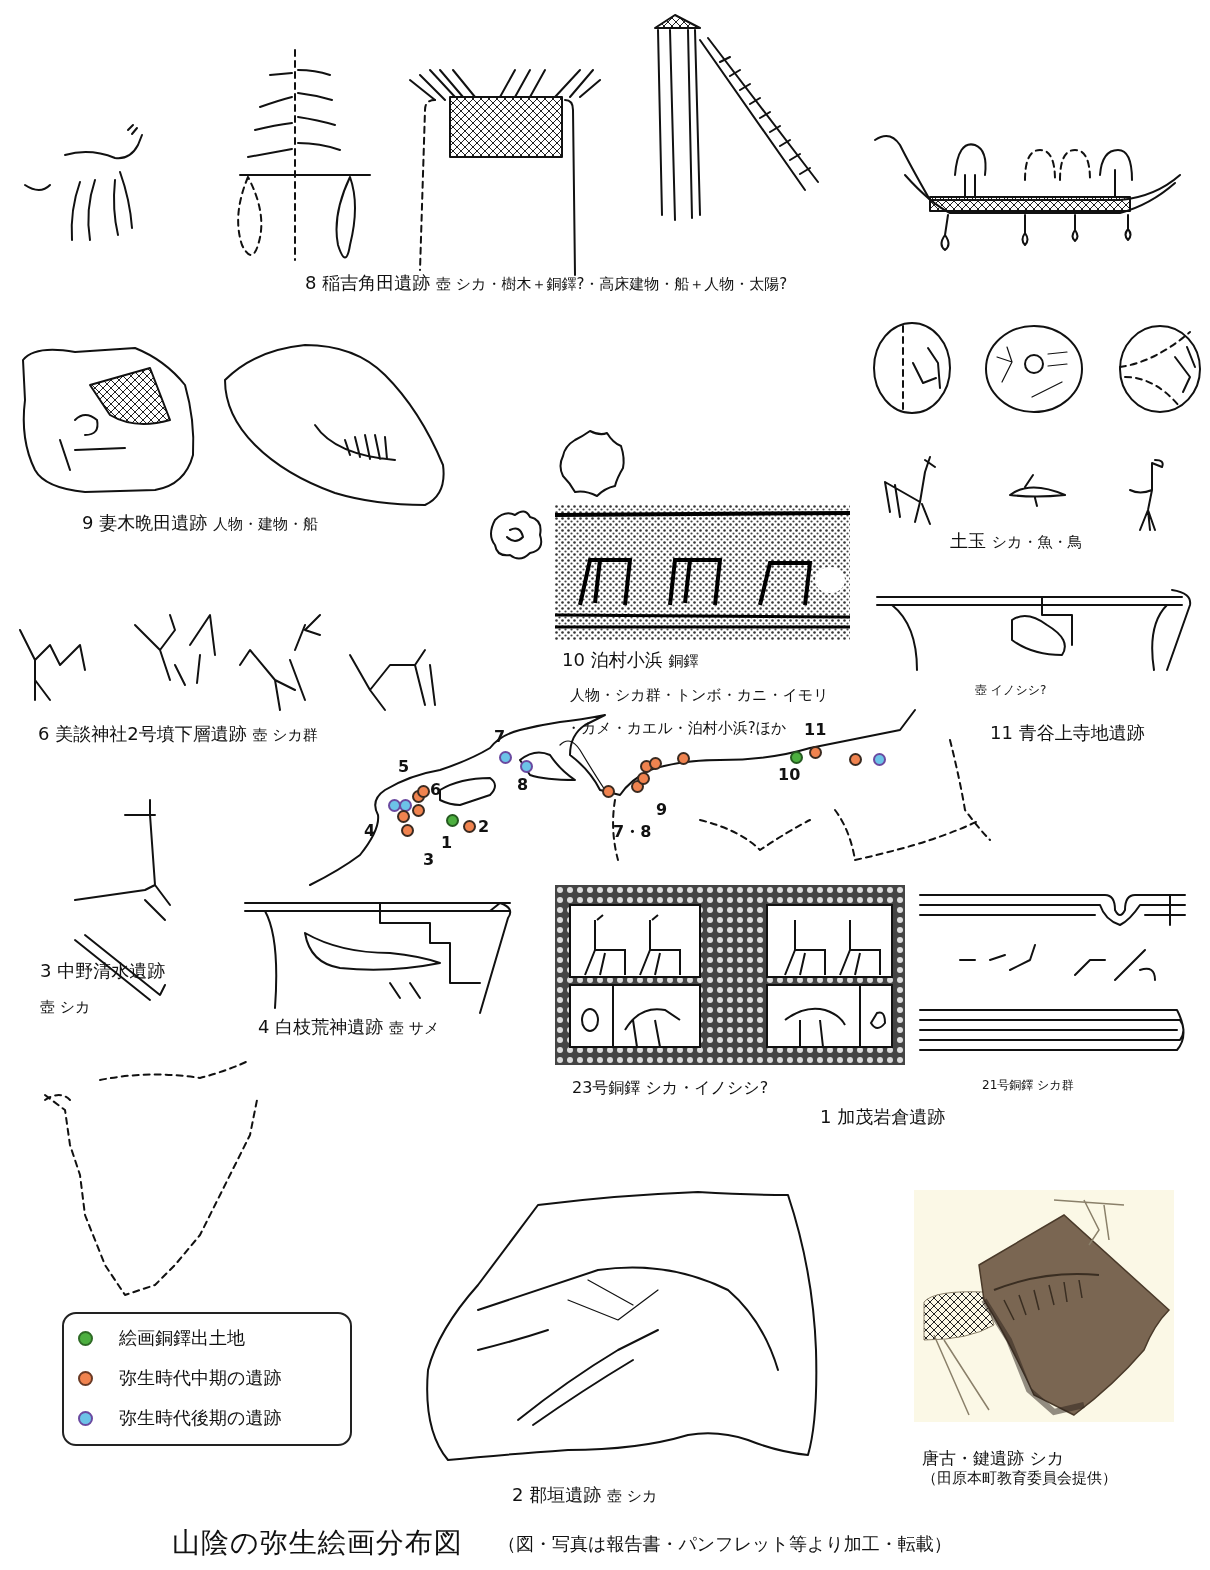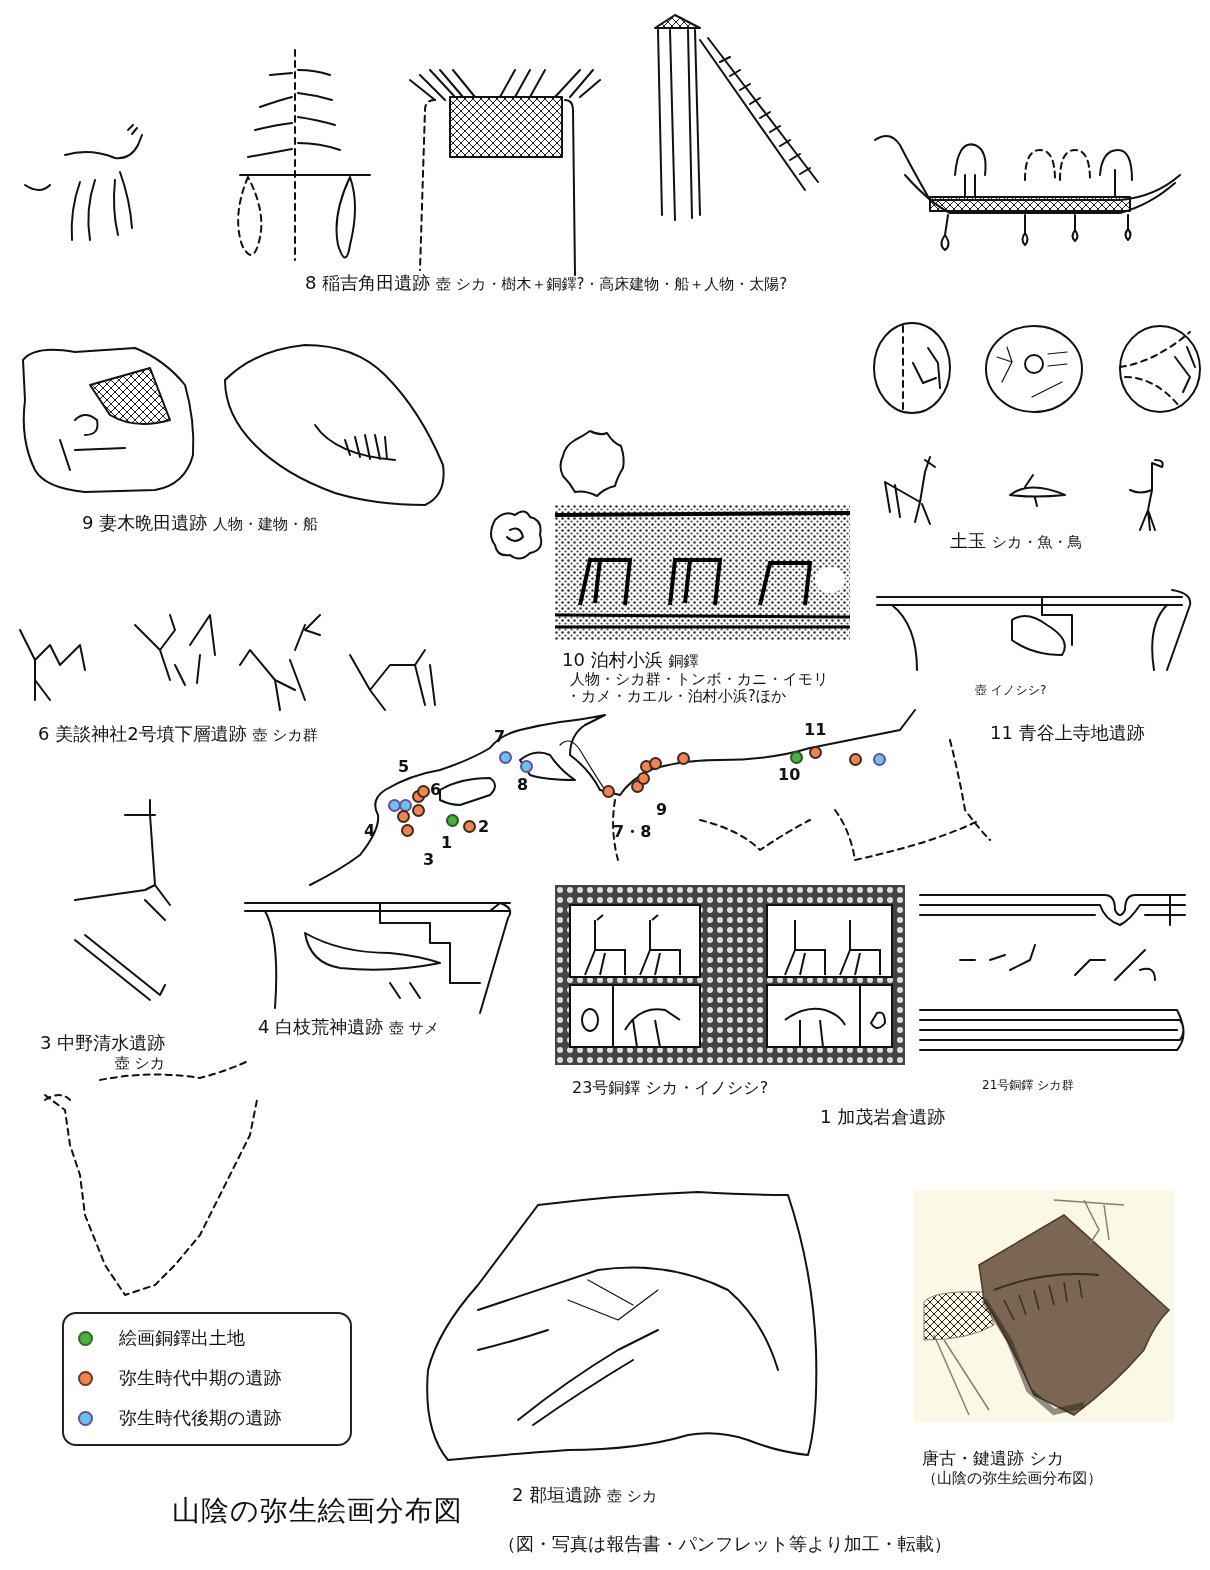--- a/index.html
+++ b/index.html
@@ -1,32 +1,32 @@
 <!DOCTYPE html>
 <html><head>
 <meta charset="utf-8">
 <style>
   html,body{margin:0;padding:0;background:#fff;}
   body{width:1210px;height:1570px;position:relative;overflow:hidden;font-family:"DejaVu Sans","Liberation Sans",sans-serif;color:#111;}
   .abs{position:absolute;}
   .cap{position:absolute;white-space:nowrap;font-size:17px;line-height:1.2;color:#111;}
-  .cap .small{font-size:15px;}
+  .cap .small{font-size:15px;margin-top:16px;}
   .cap-lg{font-size:18px;}
   svg.draw{position:absolute;overflow:visible;}
   svg.draw *{fill:none;stroke:#111;stroke-width:2;stroke-linecap:round;stroke-linejoin:round;}
   svg.draw .thin{stroke-width:1.2;}
   svg.draw .dash{stroke-dasharray:6 5;}
   svg.draw .hatch{fill:url(#xhatch);stroke:#111;}
   .legend{position:absolute;left:62px;top:1312px;width:286px;height:130px;border:2px solid #222;border-radius:14px;background:#fff;}
   .legend-row{position:absolute;left:14px;display:flex;align-items:center;gap:26px;font-size:18px;}
   .dot{width:15px;height:15px;border-radius:50%;border:2px solid #555;display:inline-block;box-sizing:border-box;}
   .map-dot{position:absolute;width:13px;height:13px;border-radius:50%;border:2px solid #3a2a20;box-sizing:border-box;}
   .map-num{position:absolute;font-size:16px;font-weight:bold;color:#111;}
   .photo{position:absolute;left:914px;top:1190px;width:260px;height:232px;background:#fbf8e6;}
-  .title{position:absolute;left:172px;top:1492px;font-size:28px;letter-spacing:1px;}
+  .title{position:absolute;left:172px;top:1524px;font-size:28px;letter-spacing:1px;}
   .subtitle{position:absolute;left:498px;top:1532px;font-size:18px;}
 </style>
 </head>
 <body>
 
 <svg width="0" height="0" style="position:absolute">
   <defs>
     <pattern id="xhatch" width="8" height="8" patternUnits="userSpaceOnUse">
       <path d="M0 0 L8 8 M8 0 L0 8" stroke="#222" stroke-width="1" fill="none"></path>
     </pattern>
@@ -232,21 +232,21 @@
   <path d="M60 25 L90 25 M85 10 L85 25 L90 95 L80 100 L10 110 M90 95 L105 115 M80 110 L100 130"></path>
   <path d="M10 150 L85 210 M20 145 L95 205 L100 195"></path>
 </svg>
 <svg class="draw" style="left:240px;top:898px" width="280" height="115" viewBox="0 0 280 115">
   <path d="M5 5 L270 5 M5 13 L270 13 M130 5 L150 5"></path>
   <path d="M25 13 Q40 40 35 110 M250 13 L260 5 Q275 10 268 20 L240 115"></path>
   <path d="M65 35 Q100 55 150 55 Q180 58 200 65 Q150 75 100 70 Q70 65 65 35 Z"></path>
   <path d="M140 5 L140 25 L190 25 L190 45 L210 45 L210 85 L240 85"></path>
   <path d="M150 85 L160 100 M170 85 L180 100"></path>
 </svg>
-<div class="cap cap-lg" style="left:40px;top:1032px;text-align:right">
+<div class="cap cap-lg" style="left:40px;top:960px;text-align:left">
   <div>
     <span>3</span>
     <span>中野清水遺跡</span>
   </div>
   <div class="small">壺 シカ</div>
 </div>
 <div class="cap cap-lg" style="left:258px;top:1016px">
   <span>4</span>
   <span>白枝荒神遺跡</span>
   <span class="small">壺 サメ</span>
@@ -325,17 +325,17 @@
     <path d="M65 75 L150 25 L255 120 Q240 135 230 160 Q200 195 160 225 L120 205 Q95 150 70 110 Z" fill="#7a6652" stroke="#4a3a2a" stroke-width="1.5"></path>
     <path d="M70 110 L95 150 L115 200 L140 222 L170 215" fill="none" stroke="#2a201a" stroke-width="6" opacity="0.5"></path>
     <path d="M80 100 Q130 80 185 85" stroke="#3a2e22" stroke-width="2" fill="none"></path>
     <path d="M90 110 L100 130 M105 105 L112 125 M120 100 L125 120 M135 95 L140 115 M150 92 L153 112 M165 90 L168 108" stroke="#3a2e22" stroke-width="1.5"></path>
     <path d="M140 10 L210 15 M170 10 L185 40 L175 55 M190 15 L195 50" stroke="#8a806a" stroke-width="1.5" fill="none"></path>
     <path d="M20 145 L55 225 M30 150 L75 220" stroke="#8a806a" stroke-width="1.5" fill="none"></path>
   </svg>
 </div>
 <div class="cap" style="left:922px;top:1448px;line-height:1.25">
   <div style="font-size:17px">唐古・鍵遺跡 シカ</div>
-  <div style="font-size:15px">（山陰の弥生絵画分布図）</div>
+  <div style="font-size:15px">（田原本町教育委員会提供）</div>
 </div>
 
 <div class="title">山陰の弥生絵画分布図</div>
 <div class="subtitle">（図・写真は報告書・パンフレット等より加工・転載）</div>
 
 </body></html>

